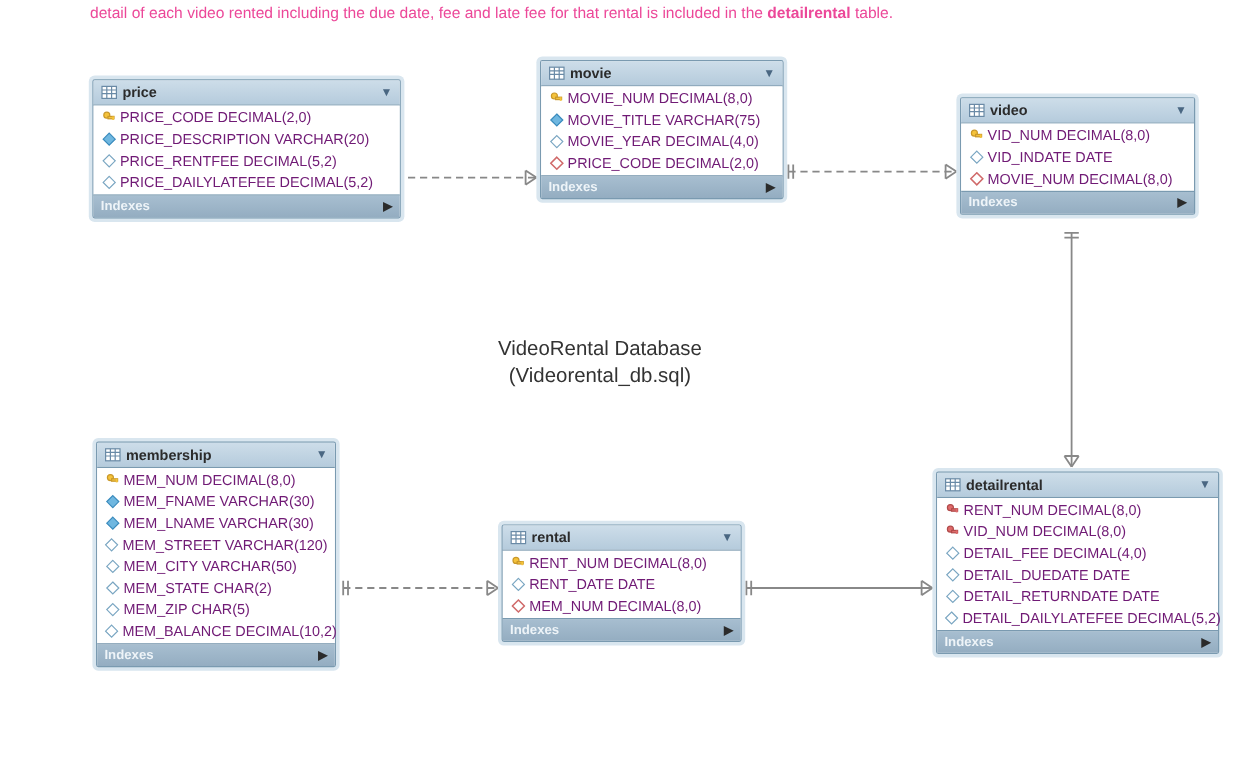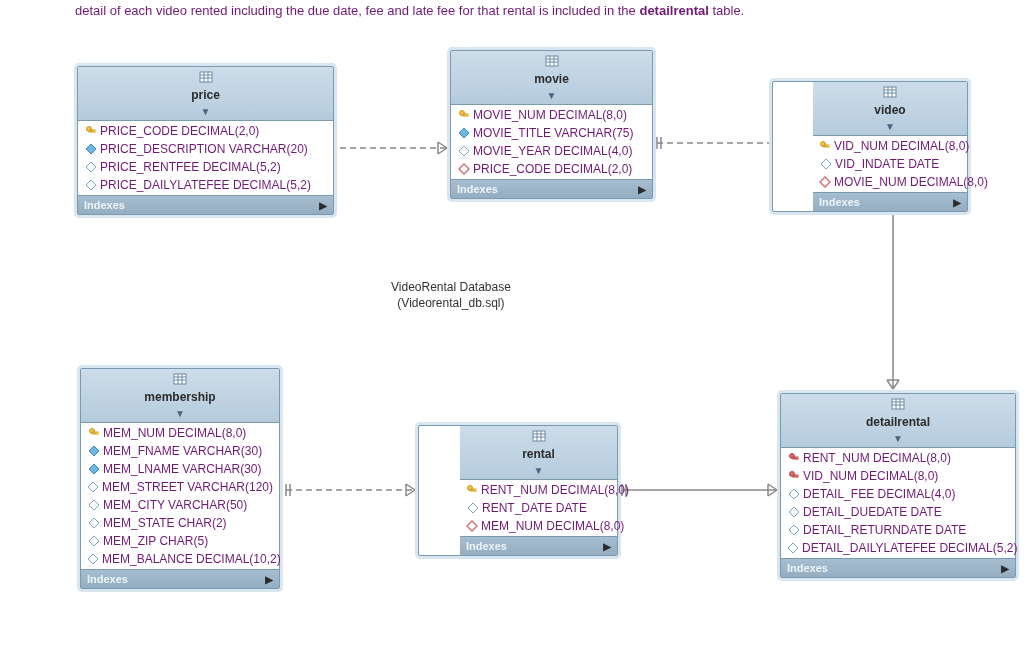--- a/index.html
+++ b/index.html
@@ -9,50 +9,49 @@
     background: #fff;
     position: relative;
     width: 1035px;
     height: 645px;
     overflow: hidden;
   }
   .top-text {
     position: absolute;
     top: 3px;
     left: 75px;
-    color: #701a75;
+    color: #ec4899;
     font-size: 13px;
   }
   .top-text b { font-weight: bold; }
   .diagram-title {
     position: absolute;
     top: 280px;
-    left: 391px;
-    font-size: 12px;
+    left: 415px;
+    font-size: 17px;
     color: #333;
     font-weight: 500;
     text-align: center;
     line-height: 1.3;
   }
   .entity {
     position: absolute;
     border: 1px solid #7a9ab0;
     background: #fff;
     box-shadow: 0 0 0 3px #d9e6ef;
     min-width: 180px;
     border-radius: 2px;
   }
   .entity-header {
     background: linear-gradient(#cddde9, #b5cbdc);
     border-bottom: 1px solid #7a9ab0;
     padding: 3px 6px;
     display: flex;
     align-items: center;
     gap: 4px;
-    flex-direction: column;
   }
   .entity-header .icon-box {
     width: 14px;
     height: 14px;
     display: inline-flex;
     align-items: center;
     justify-content: center;
   }
   .entity-header .title {
     font-weight: bold;
@@ -240,21 +239,21 @@
             </svg>
           </span>
           <span>PRICE_CODE DECIMAL(2,0)</span>
         </div>
       </div>
       <div class="entity-footer">
         <span>Indexes</span>
         <span class="play">▶</span>
       </div>
     </div>
-    <div class="entity" style="left: 772px; top: 81px; width: 196px; padding-left: 40px;">
+    <div class="entity" style="left: 800px; top: 81px; width: 196px;">
       <div class="entity-header">
         <span class="icon-box">
           <svg width="14" height="14" viewBox="0 0 14 14">
             <rect x="1" y="2" width="12" height="10" fill="#fff" stroke="#6a8aa6"></rect>
             <line x1="1" y1="5" x2="13" y2="5" stroke="#6a8aa6"></line>
             <line x1="1" y1="8" x2="13" y2="8" stroke="#6a8aa6"></line>
             <line x1="5" y1="2" x2="5" y2="12" stroke="#6a8aa6"></line>
             <line x1="9" y1="2" x2="9" y2="12" stroke="#6a8aa6"></line>
           </svg>
         </span>
@@ -374,21 +373,21 @@
             </svg>
           </span>
           <span>MEM_BALANCE DECIMAL(10,2)</span>
         </div>
       </div>
       <div class="entity-footer">
         <span>Indexes</span>
         <span class="play">▶</span>
       </div>
     </div>
-    <div class="entity" style="left: 418px; top: 425px; width: 200px; padding-left: 41px;">
+    <div class="entity" style="left: 418px; top: 437px; width: 200px;">
       <div class="entity-header">
         <span class="icon-box">
           <svg width="14" height="14" viewBox="0 0 14 14">
             <rect x="1" y="2" width="12" height="10" fill="#fff" stroke="#6a8aa6"></rect>
             <line x1="1" y1="5" x2="13" y2="5" stroke="#6a8aa6"></line>
             <line x1="1" y1="8" x2="13" y2="8" stroke="#6a8aa6"></line>
             <line x1="5" y1="2" x2="5" y2="12" stroke="#6a8aa6"></line>
             <line x1="9" y1="2" x2="9" y2="12" stroke="#6a8aa6"></line>
           </svg>
         </span>

